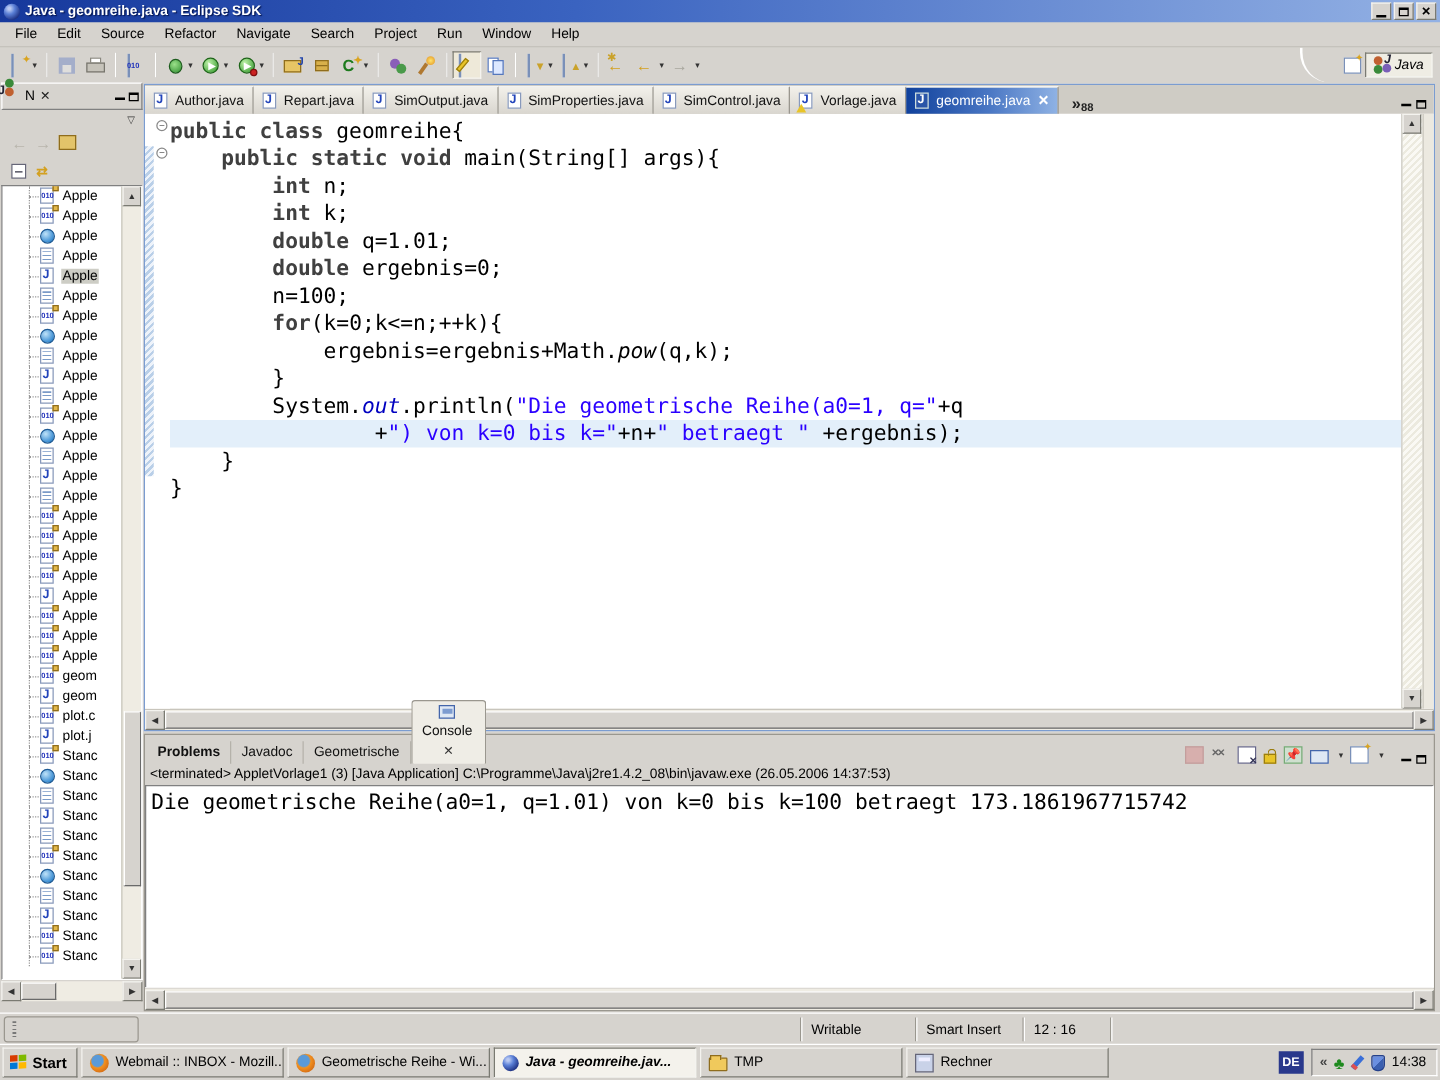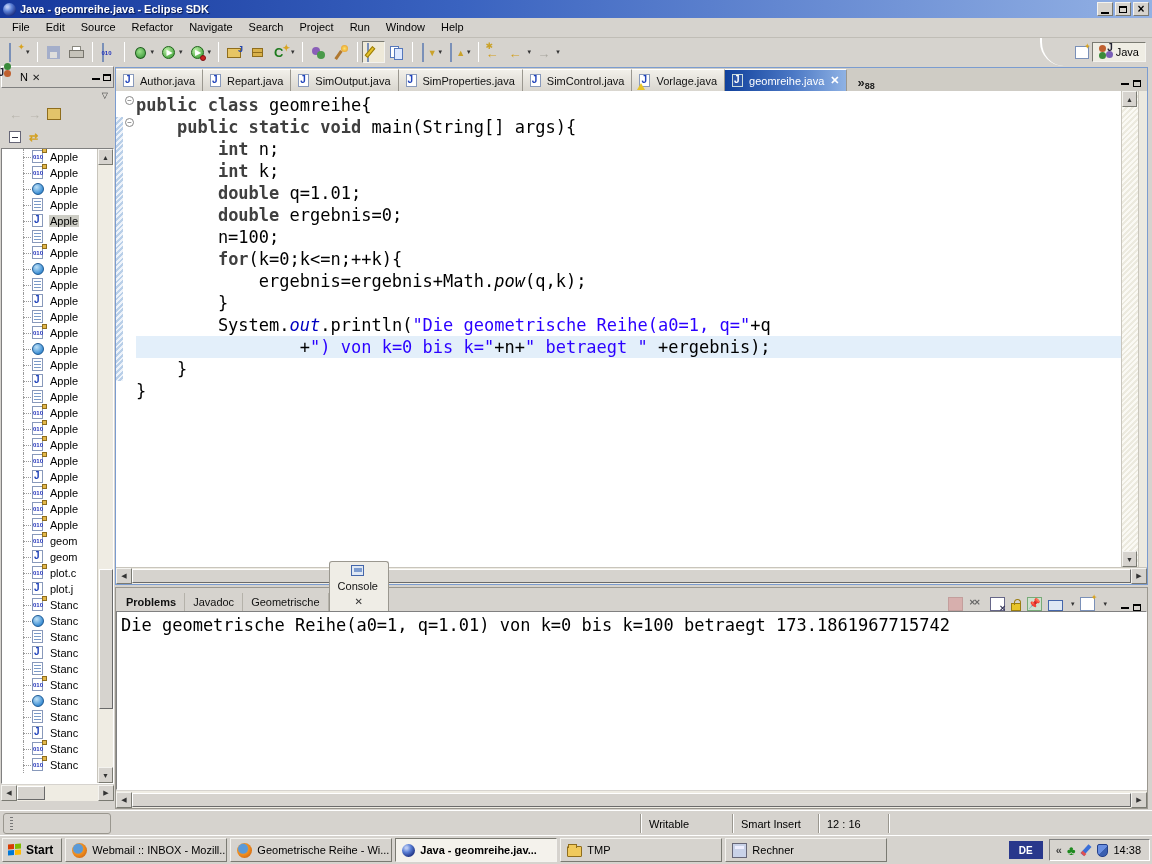--- a/index.html
+++ b/index.html
@@ -1,20 +1,20 @@
 <!DOCTYPE html>
 <html><head>
 <meta charset="utf-8">
 <style>
   * { margin:0; padding:0; box-sizing:border-box; }
   html,body { width:1152px; height:864px; overflow:hidden;
     font-family:"Liberation Sans", sans-serif; background:#d6d3ce; }
   .sunken { border:1px solid; border-color:#808080 #ffffff #ffffff #808080; }
   .btn3d  { border:1px solid; border-color:#f4f3ef #7a7a72 #7a7a72 #f4f3ef; background:#d6d3ce; }
-  .pressed{ border:1px solid; border-color:#7a7a72 #f4f3ef #f4f3ef #7a7a72; background:#efede4; }
+  .pressed{ border:1px solid; border-color:#7a7a72 #f4f3ef #f4f3ef #7a7a72; background:#efede4;font-style:italic; }
 
   
   #titlebar { position:absolute; left:0; top:0; width:1152px; height:18px;
     background:linear-gradient(to right,#16389c,#3a63c0 40%,#93b1e4);
     display:flex; align-items:center; padding-left:3px; color:#fff; }
   #titlebar .ttl { font-size:11px; font-weight:bold; margin-left:4px;
     text-shadow:1px 1px 1px #00124a; white-space:nowrap; }
   .ecl-sphere { width:13px; height:13px; border-radius:50%;
     background:radial-gradient(circle at 34% 30%, #b9c9f2 8%, #5a7fd6 36%, #1b2d7e 78%); }
   #win-btns { margin-left:auto; display:flex; gap:2px; padding-right:3px; }
@@ -213,21 +213,21 @@
   .taskbtn { width:162px; height:24px; display:flex; align-items:center; gap:5px; padding:0 6px;
     font-size:11px; white-space:nowrap; overflow:hidden; }
   .taskbtn.active { background:#f4f2ec; font-weight:bold; }
   .tb-ico { width:15px; height:15px; flex:none; position:relative; }
   .ff { border-radius:50%; background:radial-gradient(circle at 40% 38%, #5a9ad8 0 34%, #f2901e 44%, #c85f12 90%); }
   .folder { background:#f0c95c; border:1px solid #8f6d1d; height:11px; margin-top:3px; border-radius:1px; }
   .folder::before { content:""; position:absolute; left:0; top:-3px; width:7px; height:3px; background:#f0c95c; border:1px solid #8f6d1d; border-bottom:none; }
   .calc { background:#c9d2e8; border:1px solid #667; }
   .calc::after { content:""; position:absolute; left:2px; top:2px; width:9px; height:3px; background:#eef; }
   #tray { margin-left:auto; display:flex; align-items:center; gap:6px; }
-  #lang-ind { width:34px; height:18px; background:#29388c; color:#fff; font-size:10px; font-weight:bold;
+  #lang-ind { width:20px; height:18px; background:#29388c; color:#fff; font-size:10px; font-weight:bold;
     display:flex; align-items:center; justify-content:center; }
   #tray-box { height:22px; display:flex; align-items:center; gap:5px; padding:0 8px 0 6px; font-size:11px; }
   .tray-chev { font-weight:bold; color:#444; font-size:11px; }
   .tray-clover { color:#1e8a1e; font-size:13px; }
   .tray-pen { width:12px; height:12px; position:relative; }
   .tray-pen::before { content:""; position:absolute; left:4px; top:0px; width:4px; height:12px; background:#3a6fd8; transform:rotate(42deg); }
   .tray-pen::after { content:""; position:absolute; left:1px; top:8px; width:5px; height:3px; background:#e05050; transform:rotate(42deg); }
   .tray-shield { width:11px; height:13px; background:linear-gradient(135deg,#6a8fe0 50%,#3a5fb0 50%); border-radius:2px 2px 5px 5px; border:1px solid #24408a; }
   #clock { font-size:11px; }
 </style>
@@ -859,20 +859,21 @@
           <span class="ci ci-mon"></span>
           <span class="dd">▾</span>
           <span class="ci ci-new"></span>
           <span class="dd">▾</span>
         </span>
       <span class="mm" style="display:flex; gap:4px; align-items:center; padding:0 6px 0 8px;">
         <span class="g-min" style="margin-top:0"></span>
         <span class="g-rest"></span>
       </span>
     </div>
+    <div id="cstatus">&lt;terminated&gt; AppletVorlage1 (3) [Java Application] C:\Programme\Java\j2re1.4.2_08\bin\javaw.exe (26.05.2006 14:37:53)</div>
     <div id="cout">Die geometrische Reihe(a0=1, q=1.01) von k=0 bis k=100 betraegt 173.1861967715742</div>
     <div id="c-hscroll">
       <span class="sc-btn btn3d">◀</span>
       <span class="sc-thumb-h" style="flex:1"></span>
       <span class="sc-btn btn3d">▶</span>
     </div>
   </div>
 
   <div id="statusbar">
     <div id="fastview">

